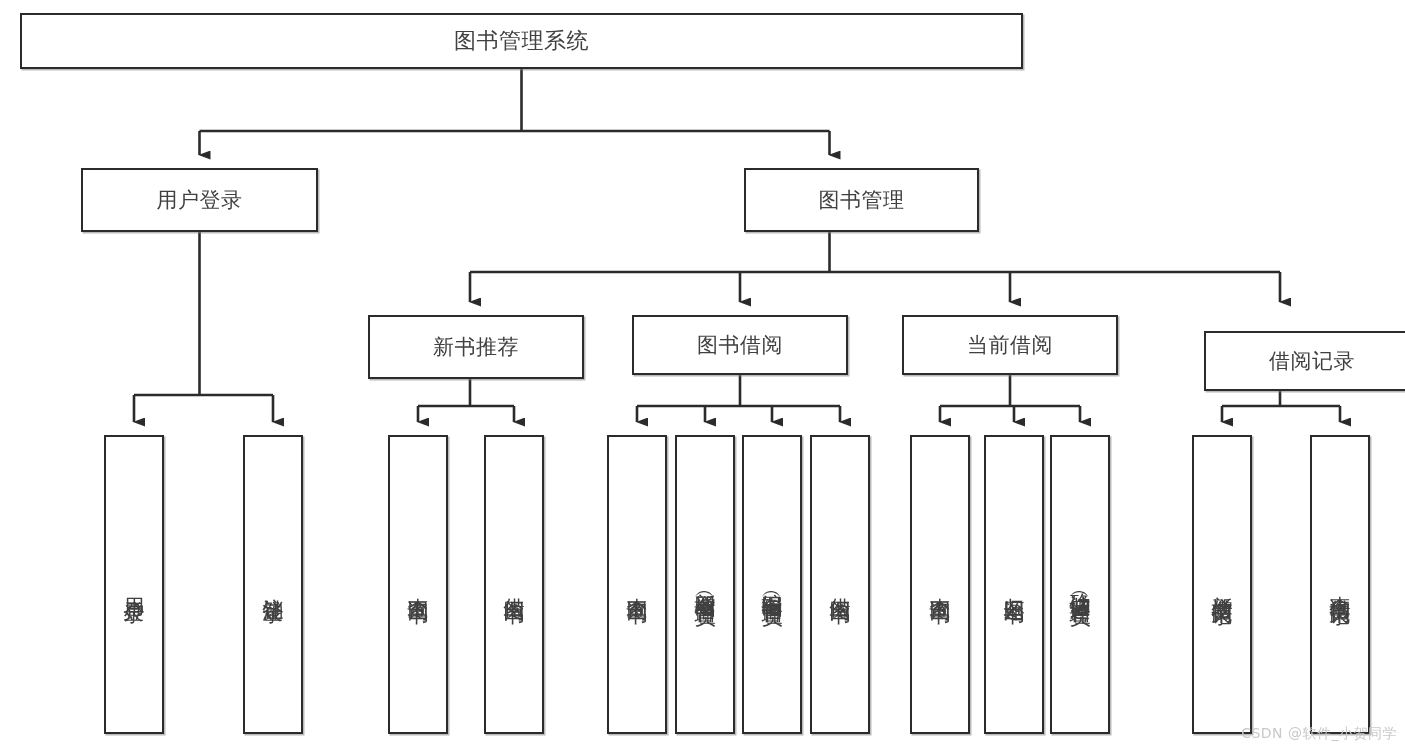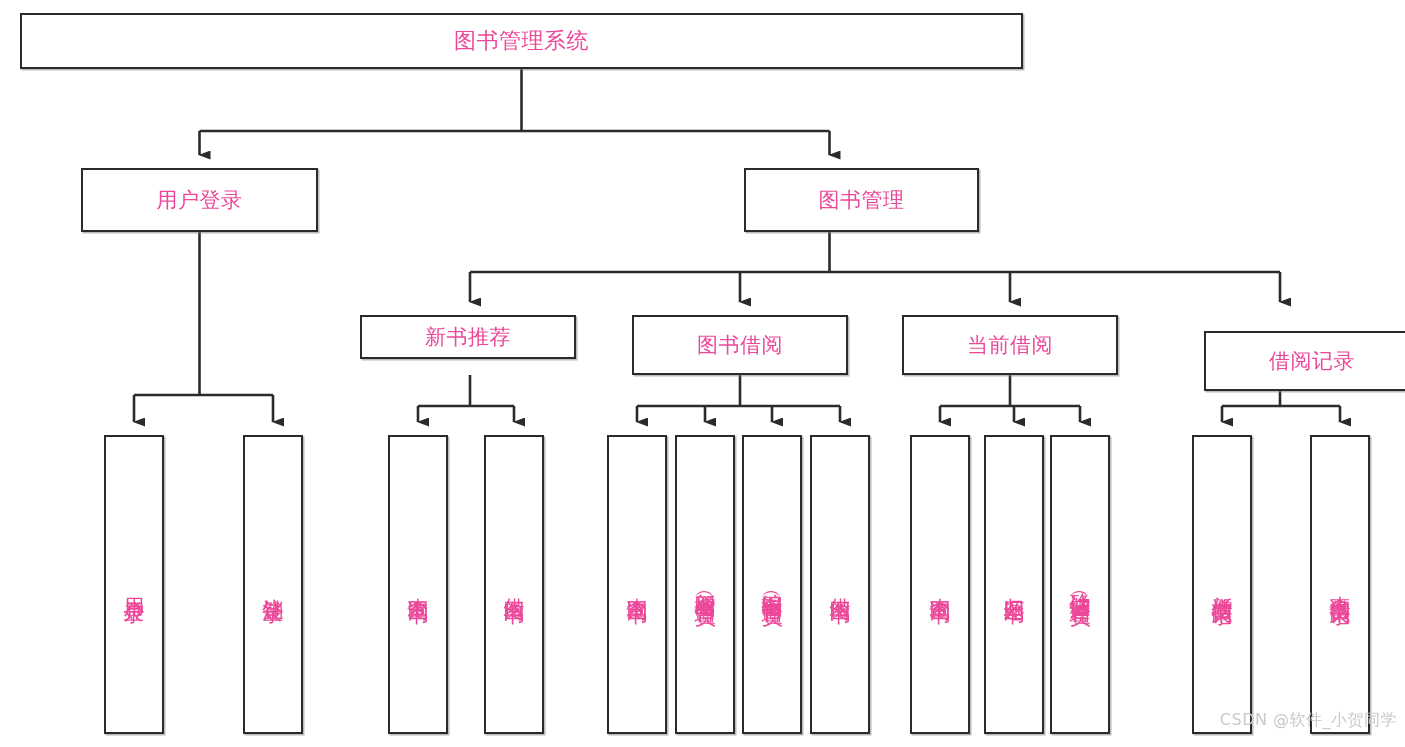--- a/index.html
+++ b/index.html
@@ -28,21 +28,21 @@
   }
   .node {
     position: absolute;
     box-sizing: border-box;
     background: #ffffff;
     border: 2px solid #2b2b2b;
     box-shadow: 1.5px 1.5px 0 0 rgba(130,130,130,0.55);
     display: flex;
     align-items: center;
     justify-content: center;
-    color: #ec4899;
+    color: #404040;
     z-index: 2;
   }
   .node .label {
     display: block;
     text-align: center;
     line-height: 1.18;
     white-space: nowrap;
   }
   
   .node.horiz .label {
@@ -63,22 +63,22 @@
     text-orientation: upright;
     font-size: 21px;
     line-height: 1.05;
     letter-spacing: 2px;
     white-space: normal;
     max-height: 100%;
   }
   #watermark {
     position: absolute;
     right: 8px;
-    bottom: 16px;
-    font-size: 16px;
+    bottom: 4px;
+    font-size: 14px;
     color: #c9c9c9;
     letter-spacing: 0.5px;
     z-index: 5;
     user-select: none;
     white-space: nowrap;
   }
 </style>
 </head>
 <body>
 
@@ -131,21 +131,21 @@
     <span class="label">图书管理系统</span>
   </div>
 
   <div class="node horiz" style="left: 81px; top: 168px; width: 237px; height: 64px;">
     <span class="label">用户登录</span>
   </div>
   <div class="node horiz" style="left: 744px; top: 168px; width: 235px; height: 64px;">
     <span class="label">图书管理</span>
   </div>
 
-  <div class="node horiz" style="left: 360px; top: 315px; width: 216px; height: 44px;">
+  <div class="node horiz" style="left: 368px; top: 315px; width: 216px; height: 64px;">
     <span class="label">新书推荐</span>
   </div>
   <div class="node horiz" style="left: 902px; top: 315px; width: 216px; height: 60px;">
     <span class="label">当前借阅</span>
   </div>
   <div class="node horiz" style="left: 632px; top: 315px; width: 216px; height: 60px;">
     <span class="label">图书借阅</span>
   </div>
   <div class="node horiz" style="left: 1204px; top: 315px; width: 216px; height: 60px; margin-top: 16px;">
     <span class="label">借阅记录</span>

